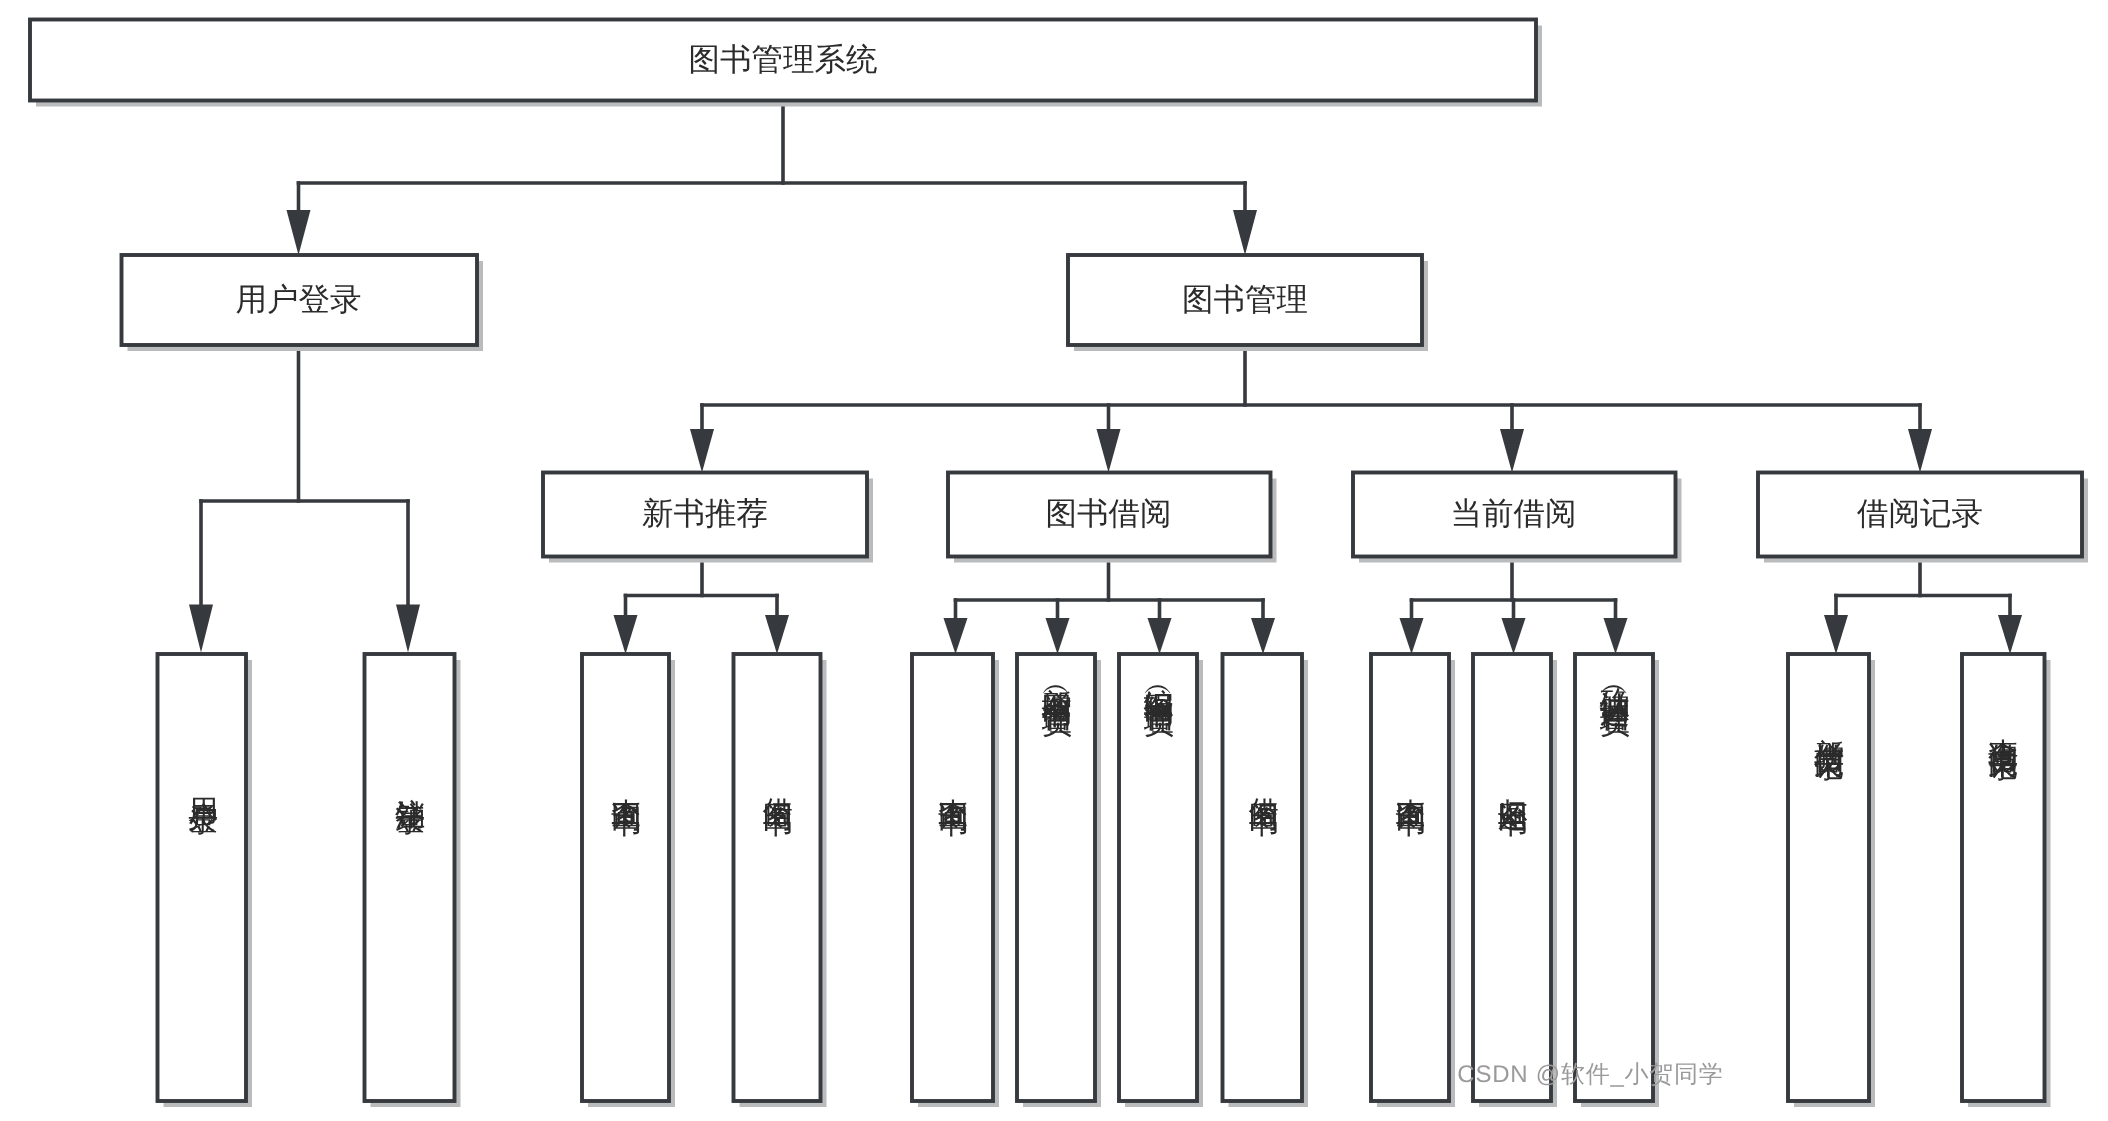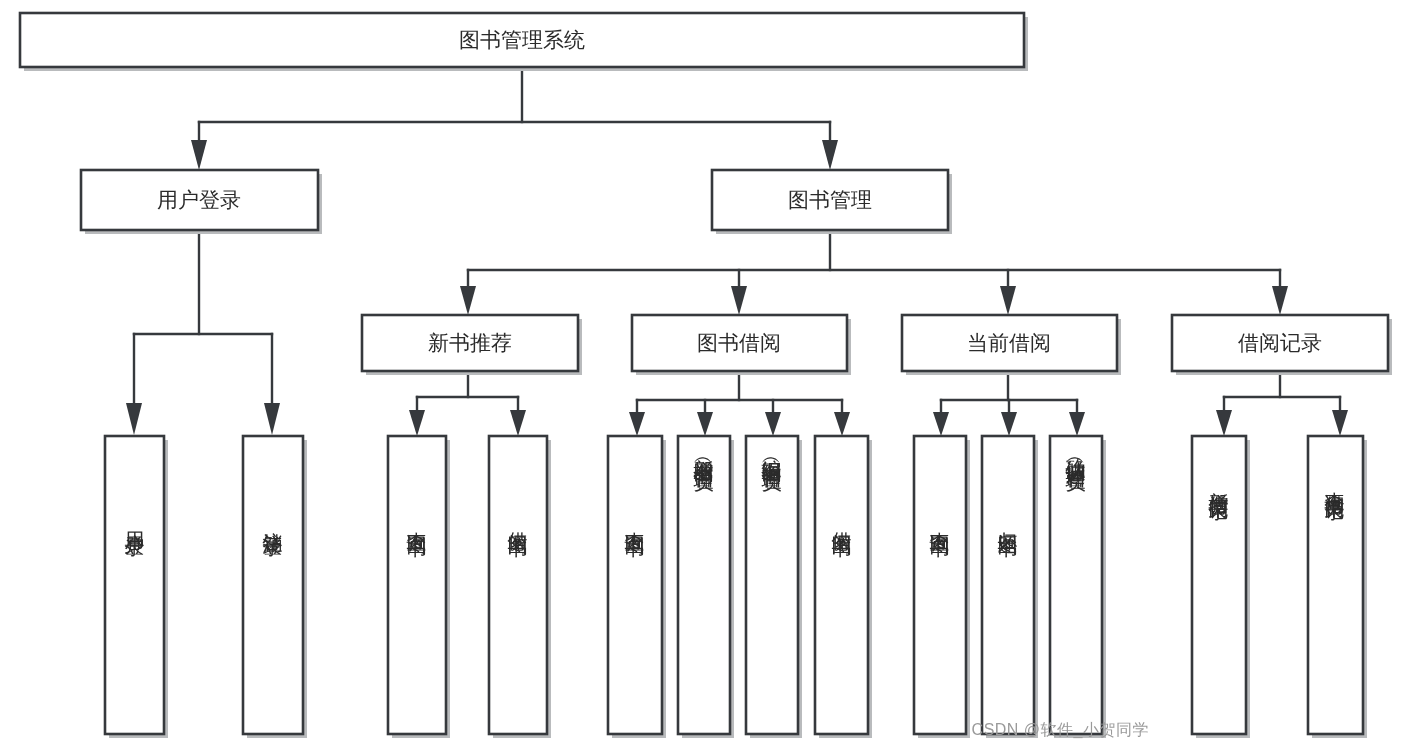--- a/index.html
+++ b/index.html
@@ -61,21 +61,21 @@
     writing-mode: vertical-rl;
     text-orientation: upright;
     letter-spacing: 2px;
     line-height: 1;
     white-space: nowrap;
     pointer-events: none;
   }
   .watermark {
     position: absolute;
     right: 12px;
-    bottom: 6px;
+    bottom: 20px;
     font-family: "Liberation Sans", "DejaVu Sans", sans-serif;
     font-size: 16px;
     color: #9a9a9a;
     letter-spacing: 0.5px;
     white-space: nowrap;
   }
 </style>
 </head>
 <body>
 

